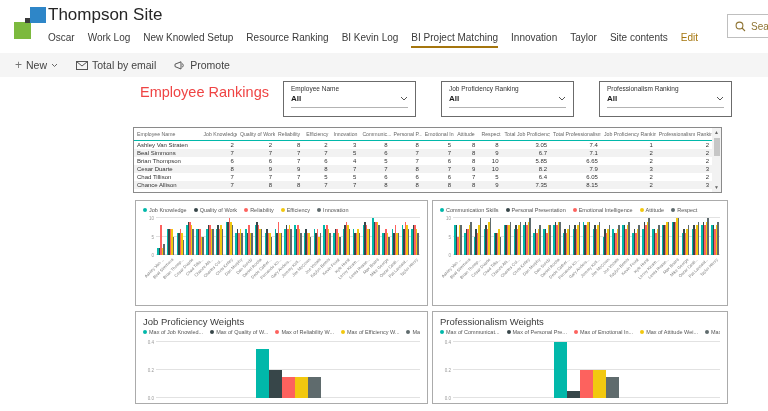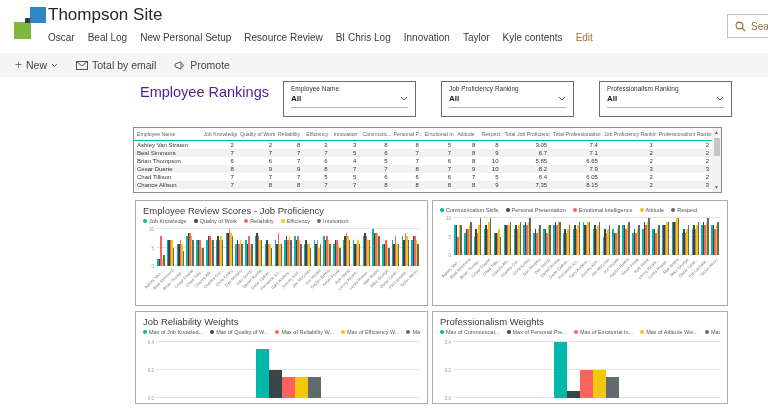--- a/index.html
+++ b/index.html
@@ -18,21 +18,21 @@
   .nav-item.accent{color:#A5760E;}
   .searchbox{position:absolute;left:727px;top:14px;width:110px;height:24px;border:1px solid #bfbfbf;background:#fff;display:flex;align-items:center;gap:5px;padding:0 7px;}
   .searchbox span{font-size:10px;color:#8F7433;}
 
   
   .cmdbar{position:absolute;left:0;top:53px;width:768px;height:24px;background:#f5f5f5;display:flex;align-items:center;gap:18px;padding-left:15px;}
   .cmd{display:flex;align-items:center;gap:4px;font-size:10.5px;color:#444;cursor:pointer;}
   .cmd .plus{font-size:12px;color:#777;line-height:10px;}
 
   
-  .page-title{position:absolute;left:140px;top:84px;font-size:14.5px;color:#4c1d95;font-weight:400;}
+  .page-title{position:absolute;left:140px;top:84px;font-size:14.5px;color:#ef4444;font-weight:400;}
   .filters{position:absolute;left:283px;top:81px;display:flex;gap:25px;}
   .filter-box{width:133px;height:36px;border:1px solid #6b6b6b;background:#fff;padding:3px 7px 0;}
   .f-label{font-size:6.5px;color:#333;}
   .f-value-row{display:flex;align-items:center;justify-content:space-between;margin-top:2px;border-bottom:1px solid #b3b3b3;padding-bottom:4px;}
   .f-value{font-size:8px;font-weight:bold;color:#1a1a1a;}
 
   
   .table-wrap{position:absolute;left:133px;top:127px;width:589px;height:66px;border:1px solid #8a8a8a;background:#fff;overflow:hidden;}
   .table-wrap table{width:calc(100% - 9px);border-collapse:collapse;table-layout:fixed;}
   .table-wrap th{font-size:5.2px;font-weight:400;color:#666;text-align:left;padding:2px 2px 2px 3px;border-bottom:1px solid #01B8AA;white-space:nowrap;overflow:hidden;height:12px;}
@@ -76,27 +76,28 @@
 <body>
 
 <div class="logo">
   <div class="green"></div>
   <div class="blue"></div>
   <div class="dot"></div>
 </div>
 <div class="site-title">Thompson Site</div>
 <nav class="topnav" id="topnav">
     <div class="nav-item">Oscar</div>
-    <div class="nav-item">Beal Log</div>
-    <div class="nav-item">New Personal Setup</div>
-    <div class="nav-item">Resource Review</div>
-    <div class="nav-item">BI Chris Log</div>
+    <div class="nav-item">Work Log</div>
+    <div class="nav-item">New Knowled Setup</div>
+    <div class="nav-item">Resource Ranking</div>
+    <div class="nav-item">BI Kevin Log</div>
+    <div class="nav-item active">BI Project Matching</div>
     <div class="nav-item">Innovation</div>
     <div class="nav-item">Taylor</div>
-    <div class="nav-item">Kyle contents</div>
+    <div class="nav-item">Site contents</div>
     <div class="nav-item accent">Edit</div>
   </nav>
 <div class="searchbox">
   <svg width="11" height="11" viewBox="0 0 11 11">
       <circle cx="4.5" cy="4.5" r="3.4" fill="none" stroke="#8F7433" stroke-width="1.1"></circle>
       <line x1="7" y1="7" x2="10" y2="10" stroke="#8F7433" stroke-width="1.1"></line>
     </svg>
   <span>Search</span>
 </div>
 
@@ -300,21 +301,20 @@
     </table>
   <div class="vscroll">
     <div class="arr up">▲</div>
     <div class="thumb"></div>
     <div class="arr down">▼</div>
   </div>
 </div>
 
 <section class="chart-row" id="row1">
     <div class="chart-box big w1">
-      <div class="chart-title">Employee Review Scores - Job Proficiency</div>
       <div class="legend">
         <span class="lg-item">
           <i class="lg-dot" style="background:#01B8AA"></i>
           <span>Job Knowledge</span>
         </span>
         <span class="lg-item">
           <i class="lg-dot" style="background:#374649"></i>
           <span>Quality of Work</span>
         </span>
         <span class="lg-item">
@@ -915,21 +915,21 @@
           <span>Pat Lancast...</span>
         </div>
         <div class="xl">
           <span>Taylor Henry</span>
         </div>
       </div>
     </div>
   </section>
 <section class="chart-row" id="row2">
     <div class="chart-box wt w1">
-      <div class="chart-title">Job Reliability Weights</div>
+      <div class="chart-title">Job Proficiency Weights</div>
       <div class="legend">
         <span class="lg-item">
           <i class="lg-dot" style="background:#01B8AA"></i>
           <span>Max of Job Knowled...</span>
         </span>
         <span class="lg-item">
           <i class="lg-dot" style="background:#374649"></i>
           <span>Max of Quality of W...</span>
         </span>
         <span class="lg-item">

